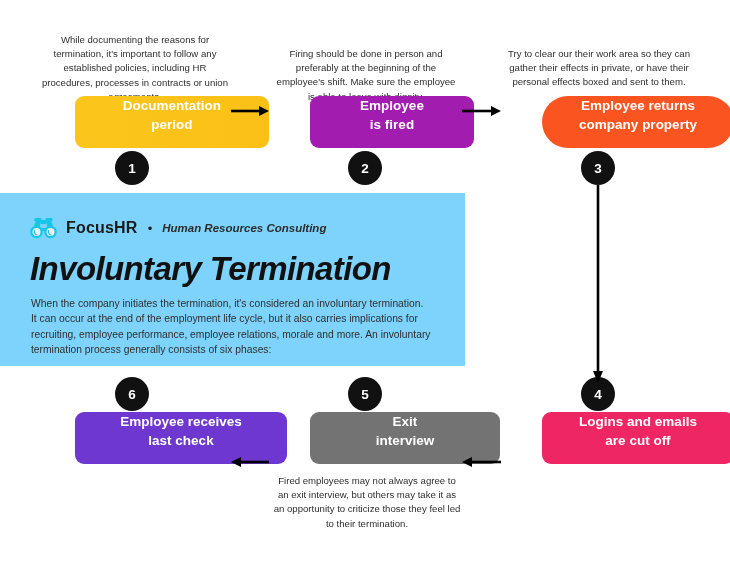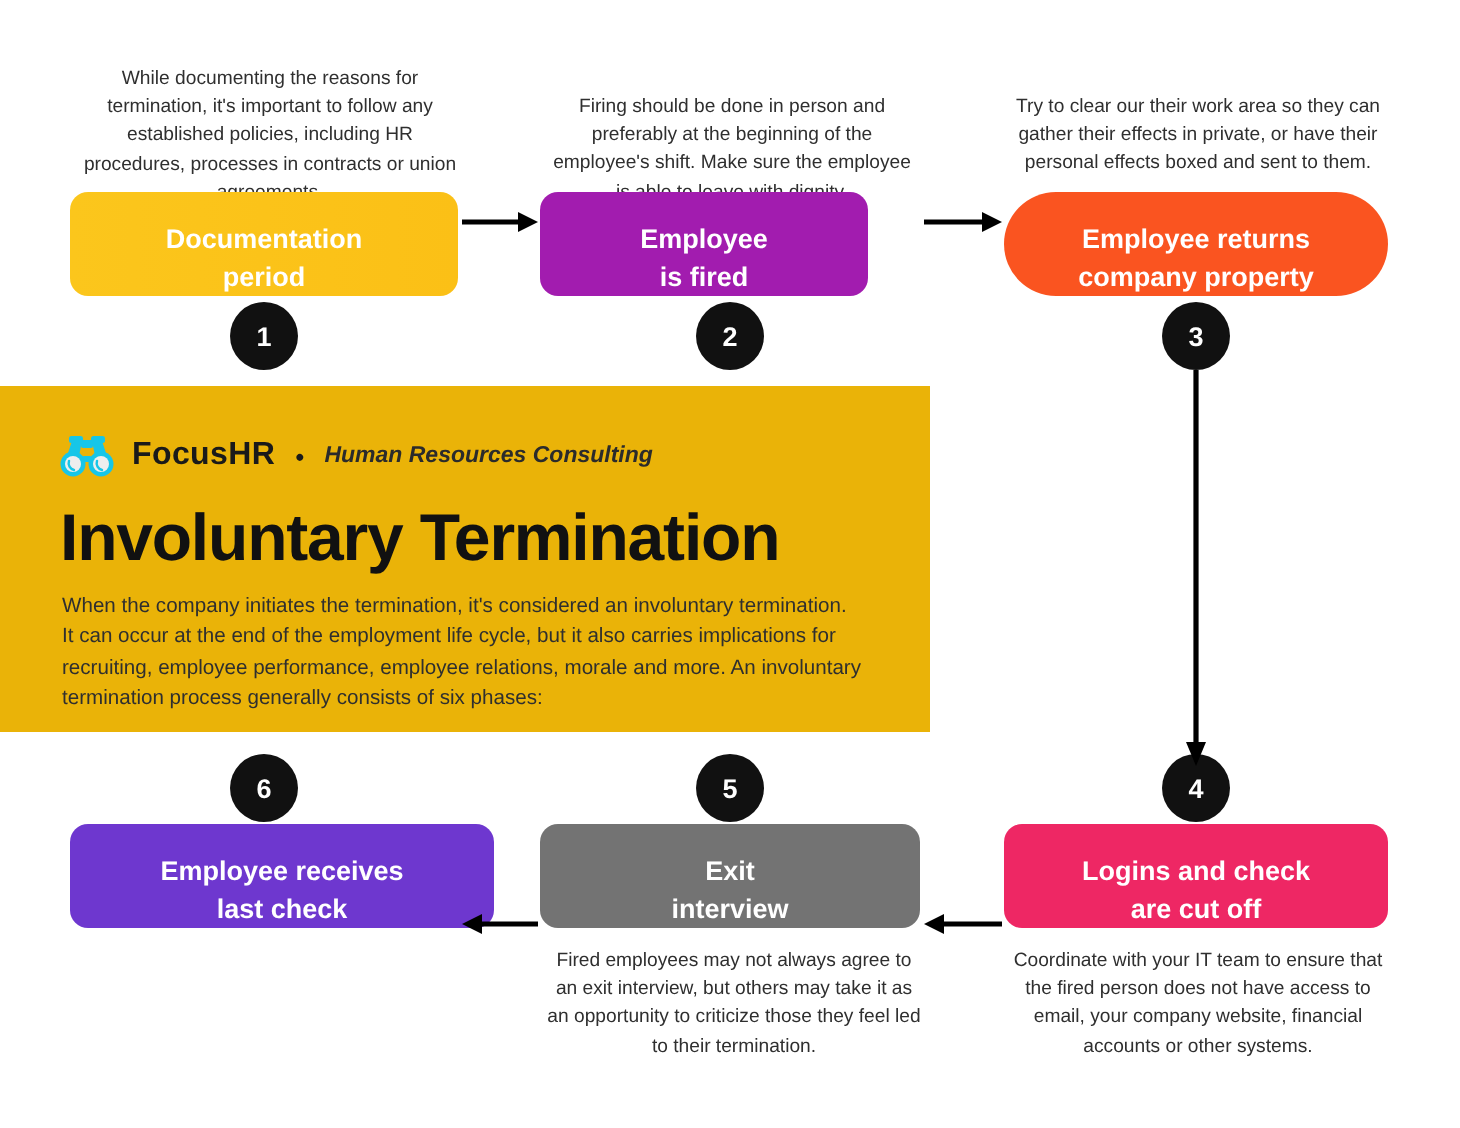--- a/index.html
+++ b/index.html
@@ -20,21 +20,21 @@
     background: #ffffff;
   }
 
   
   .feature-panel {
     position: absolute;
     left: 0;
     top: 193px;
     width: 465px;
     height: 173px;
-    background: #eab308;
+    background: #7dd3fc;
   }
   .brand-row {
     position: absolute;
     left: 30px;
     top: 24px;
     display: flex;
     align-items: center;
     gap: 9px;
   }
   .brand-mark {
@@ -61,20 +61,21 @@
   }
   .panel-title {
     position: absolute;
     left: 30px;
     top: 57px;
     font-size: 33px;
     font-weight: bold;
     color: #111111;
     letter-spacing: -0.6px;
     white-space: nowrap;
+    font-style: italic;
   }
   .panel-body {
     position: absolute;
     left: 31px;
     top: 103px;
     width: 400px;
     font-size: 10.3px;
     line-height: 15.4px;
     color: #2f2f2f;
   }
@@ -82,24 +83,25 @@
   
   .step-box {
     position: absolute;
     border-radius: 9px;
     color: #ffffff;
     font-size: 13.5px;
     font-weight: bold;
     line-height: 19px;
     text-align: center;
     display: flex;
-    align-items: flex-end;
+    align-items: flex-start;
     justify-content: center;
     box-sizing: border-box;
     padding: 0 8px;
+    margin-left: 40px;
   }
   .step-badge {
     position: absolute;
     width: 34px;
     height: 34px;
     border-radius: 50%;
     background: #111111;
     color: #ffffff;
     font-size: 13.5px;
     font-weight: bold;
@@ -209,25 +211,24 @@
     <span>
       <span>Employee returns</span><br>
       <span>company property</span>
     </span>
   </div>
   <div class="step-badge" id="badge-3">3</div>
 
   <div class="step-badge" id="badge-4">4</div>
   <div class="step-box" id="box-4">
     <span>
-      <span>Logins and check</span><br>
+      <span>Logins and emails</span><br>
       <span>are cut off</span>
     </span>
   </div>
-  <div class="step-desc" id="desc-4">Coordinate with your IT team to ensure that the fired person does not have access to email, your company website, financial accounts or other systems.</div>
 
   <div class="step-badge" id="badge-5">5</div>
   <div class="step-box" id="box-5">
     <span>
       <span>Exit</span><br>
       <span>interview</span>
     </span>
   </div>
   <div class="step-desc" id="desc-5">Fired employees may not always agree to an exit interview, but others may take it as an opportunity to criticize those they feel led to their termination.</div>
 

